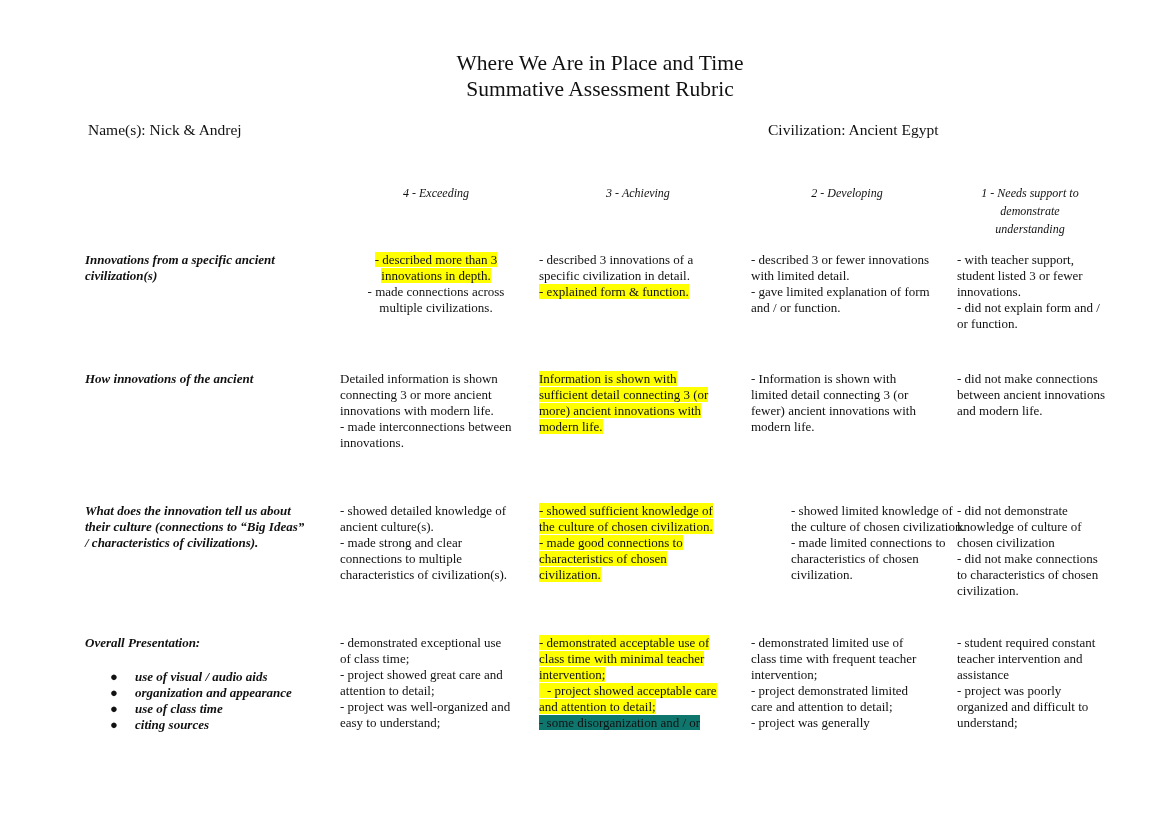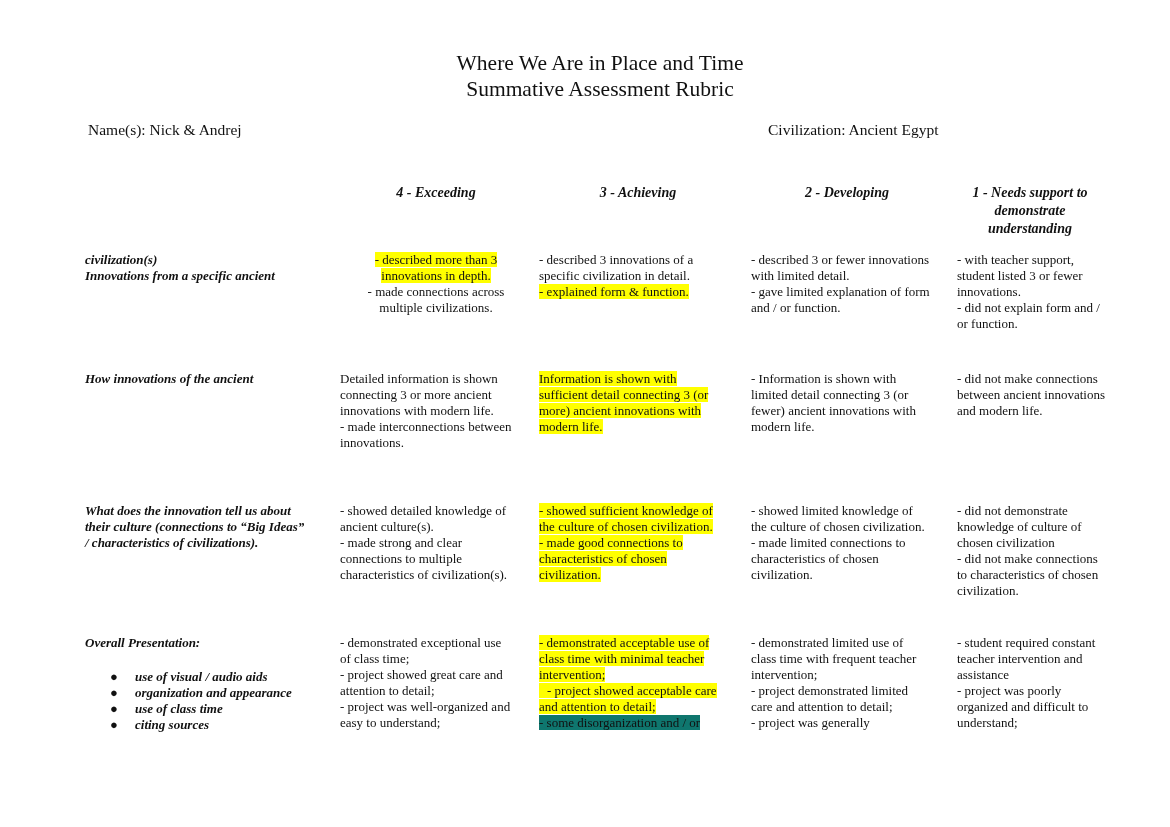--- a/index.html
+++ b/index.html
@@ -11,21 +11,21 @@
     position: absolute; left: 0; width: 1200px; text-align: center;
     font-size: 21.5px; line-height: 26px;
   }
   .title.t1 { top: 50px; }
   .title.t2 { top: 76px; }
   .meta { position: absolute; top: 121px; font-size: 15.5px; }
   .meta.name { left: 88px; }
   .meta.civ { left: 768px; }
   .colhead {
     position: absolute; top: 184px; text-align: center;
-    font-size: 14px; line-height: 18px; font-weight: bold; font-style: italic;
+    font-size: 12px; line-height: 18px; font-weight: normal; font-style: italic;
   }
   .row-label {
     position: absolute; left: 85px; width: 245px;
     font-size: 13px; line-height: 16px; font-weight: bold; font-style: italic;
   }
   .cell {
     position: absolute; font-size: 13px; line-height: 16px;
   }
   .c4 { left: 340px; width: 192px; }
   .c3 { left: 539px; width: 192px; }
@@ -57,22 +57,22 @@
   <span class="line">2 - Developing</span>
 </div>
 <div class="colhead" style="left:955px;width:150px;">
   <span class="line">1 - Needs support to</span>
   <span class="line">demonstrate</span>
   <span class="line">understanding</span>
 </div>
 
 <div id="rows">
     <div class="row-label" style="top: 252px;">
+      <span class="line">Innovations from a specific ancient</span>
       <span class="line">civilization(s)</span>
-      <span class="line">Innovations from a specific ancient</span>
     </div>
     <div class="cell c4" style="top: 252px; text-align: center;">
       <span class="line"><span class="hl" style="background: rgb(255, 255, 0);">- described more than 3</span></span>
       <span class="line"><span class="hl" style="background: rgb(255, 255, 0);">innovations in depth.</span></span>
       <span class="line"><span>- made connections across</span></span>
       <span class="line"><span>multiple civilizations.</span></span>
     </div>
     <div class="cell c3" style="top: 252px;">
       <span class="line"><span>- described 3 innovations of a</span></span>
       <span class="line"><span>specific civilization in detail.</span></span>
@@ -130,21 +130,21 @@
       <span class="line"><span>connections to multiple</span></span>
       <span class="line"><span>characteristics of civilization(s).</span></span>
     </div>
     <div class="cell c3" style="top: 503px;">
       <span class="line"><span class="hl" style="background: rgb(255, 255, 0);">- showed sufficient knowledge of</span></span>
       <span class="line"><span class="hl" style="background: rgb(255, 255, 0);">the culture of chosen civilization.</span></span>
       <span class="line"><span class="hl" style="background: rgb(255, 255, 0);">- made good connections to</span></span>
       <span class="line"><span class="hl" style="background: rgb(255, 255, 0);">characteristics of chosen</span></span>
       <span class="line"><span class="hl" style="background: rgb(255, 255, 0);">civilization.</span></span>
     </div>
-    <div class="cell c2" style="top: 503px;">
+    <div class="cell c2" style="top: 503px; margin-left: 40px;">
       <span class="line"><span>- showed limited knowledge of</span></span>
       <span class="line"><span>the culture of chosen civilization.</span></span>
       <span class="line"><span>- made limited connections to</span></span>
       <span class="line"><span>characteristics of chosen</span></span>
       <span class="line"><span>civilization.</span></span>
     </div>
     <div class="cell c1" style="top: 503px;">
       <span class="line"><span>- did not demonstrate</span></span>
       <span class="line"><span>knowledge of culture of</span></span>
       <span class="line"><span>chosen civilization</span></span>

